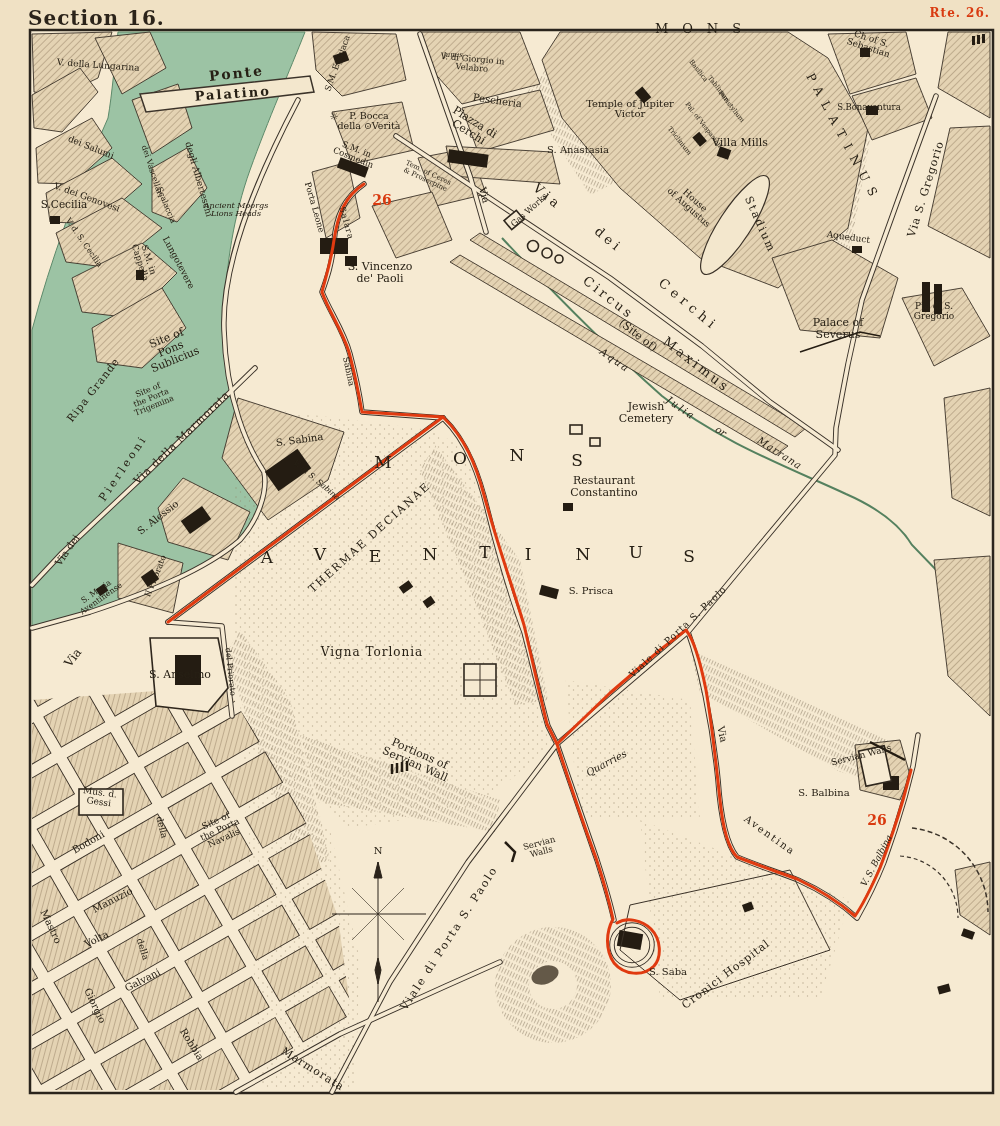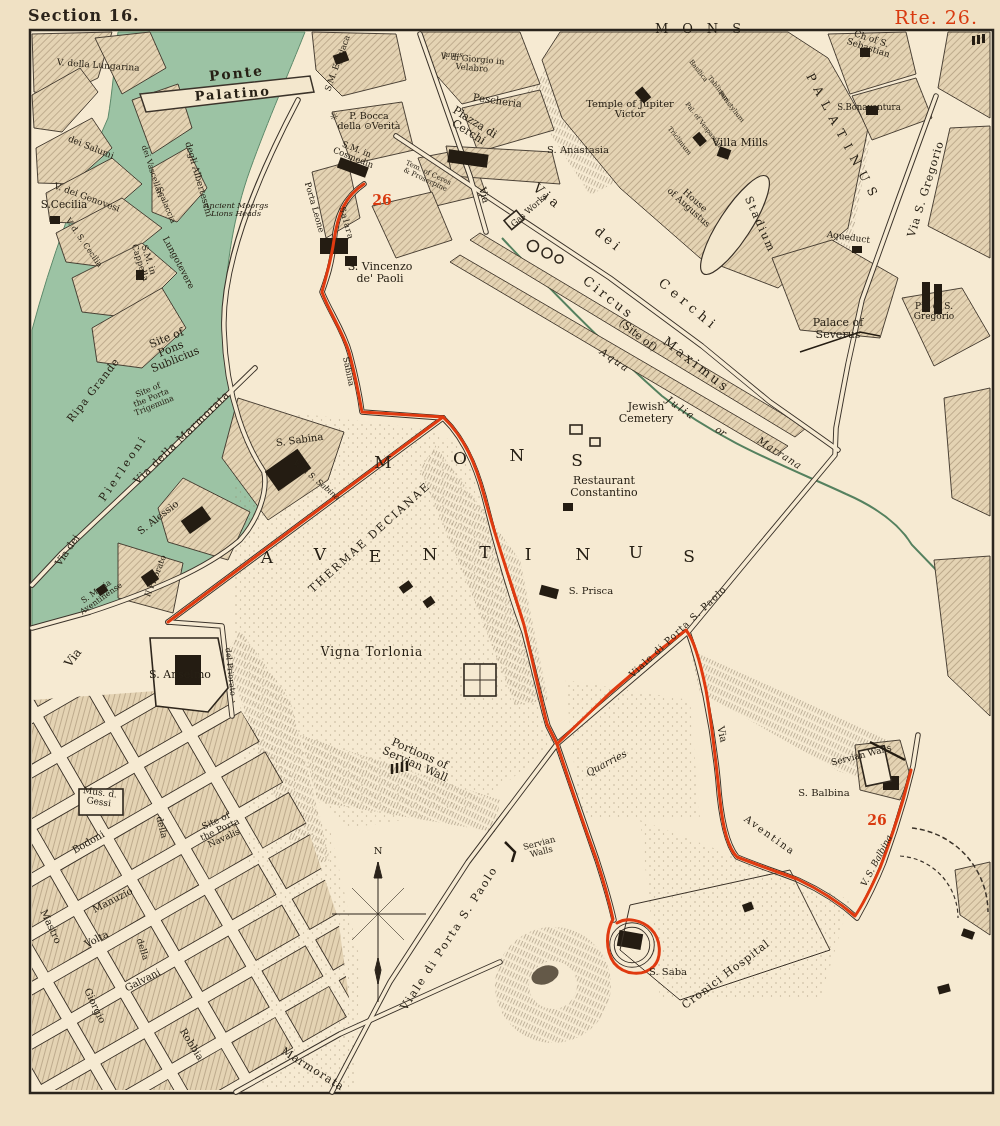--- a/index.html
+++ b/index.html
@@ -1,20 +1,20 @@
 <!DOCTYPE html>
 <html><head>
 <meta charset="utf-8">
 <style>
   html,body{margin:0;padding:0;}
   body{width:1000px;height:1126px;position:relative;background:#f0e1c4;
        font-family:"DejaVu Serif","Liberation Serif",serif;}
-  #hdr-left{position:absolute;left:28px;top:6px;font-size:16px;font-weight:bold;
+  #hdr-left{position:absolute;left:28px;top:6px;font-size:20px;font-weight:bold;
             color:#2b231a;letter-spacing:1px;}
-  #hdr-right{position:absolute;right:22px;top:6px;font-size:19px;font-weight:normal;
+  #hdr-right{position:absolute;right:10px;top:6px;font-size:12px;font-weight:bold;
              color:#d93a10;letter-spacing:1px;}
   svg{position:absolute;left:0;top:0;}
   .blk{fill:url(#bh);stroke:#3a3127;stroke-width:0.9;}
   .rd-e{fill:none;stroke:#3b332a;stroke-width:5.5;stroke-linecap:round;stroke-linejoin:round;}
   .rd-i{fill:none;stroke:#f6ead2;stroke-width:3.6;stroke-linecap:round;stroke-linejoin:round;}
   .route{fill:none;stroke:#e03a10;stroke-width:3;stroke-linecap:round;stroke-linejoin:round;}
   .dk{fill:#241c12;stroke:none;}
   .ol{fill:#f6ead2;stroke:#2f271d;stroke-width:1.6;}
   #labels text{text-anchor:middle;fill:#272015;font-family:"DejaVu Serif","Liberation Serif",serif;}
   #labels text.it{font-style:italic;}

